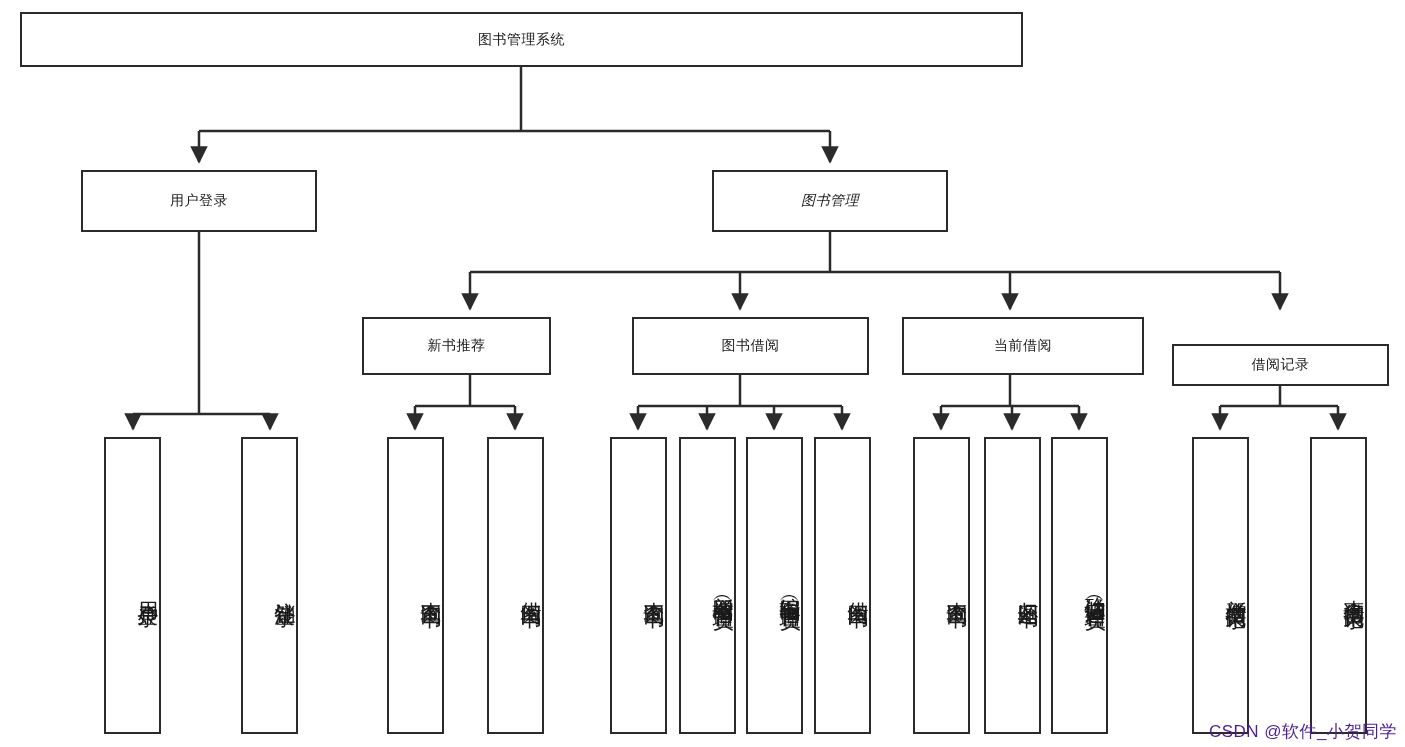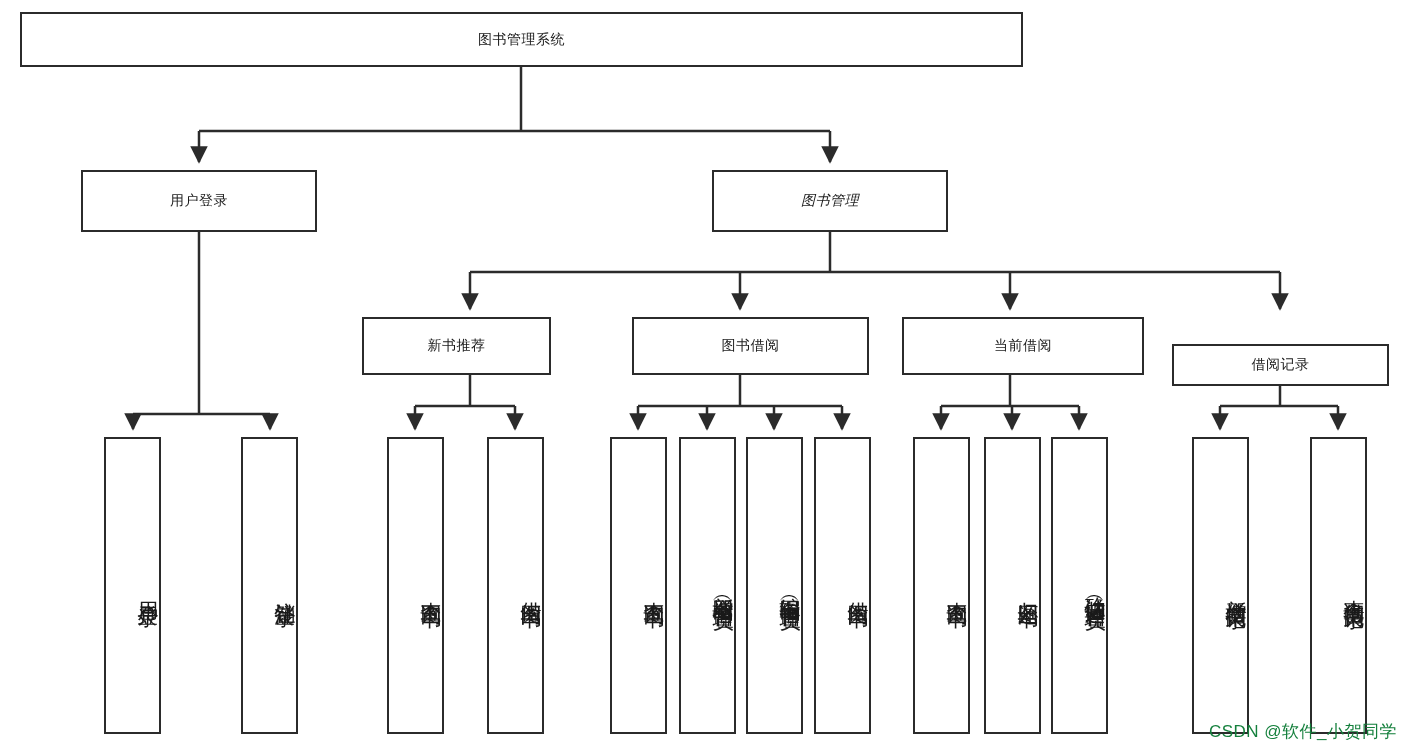--- a/index.html
+++ b/index.html
@@ -59,21 +59,21 @@
     display: block;
   }
   .node .hlabel {
     display: block;
   }
   #watermark {
     position: absolute;
     right: 8px;
     bottom: 4px;
     font-size: 17px;
-    color: #15803d;
+    color: #4c1d95;
     letter-spacing: 0.5px;
     white-space: nowrap;
     user-select: none;
   }
 </style>
 </head>
 <body>
 
 <div id="canvas">
 

